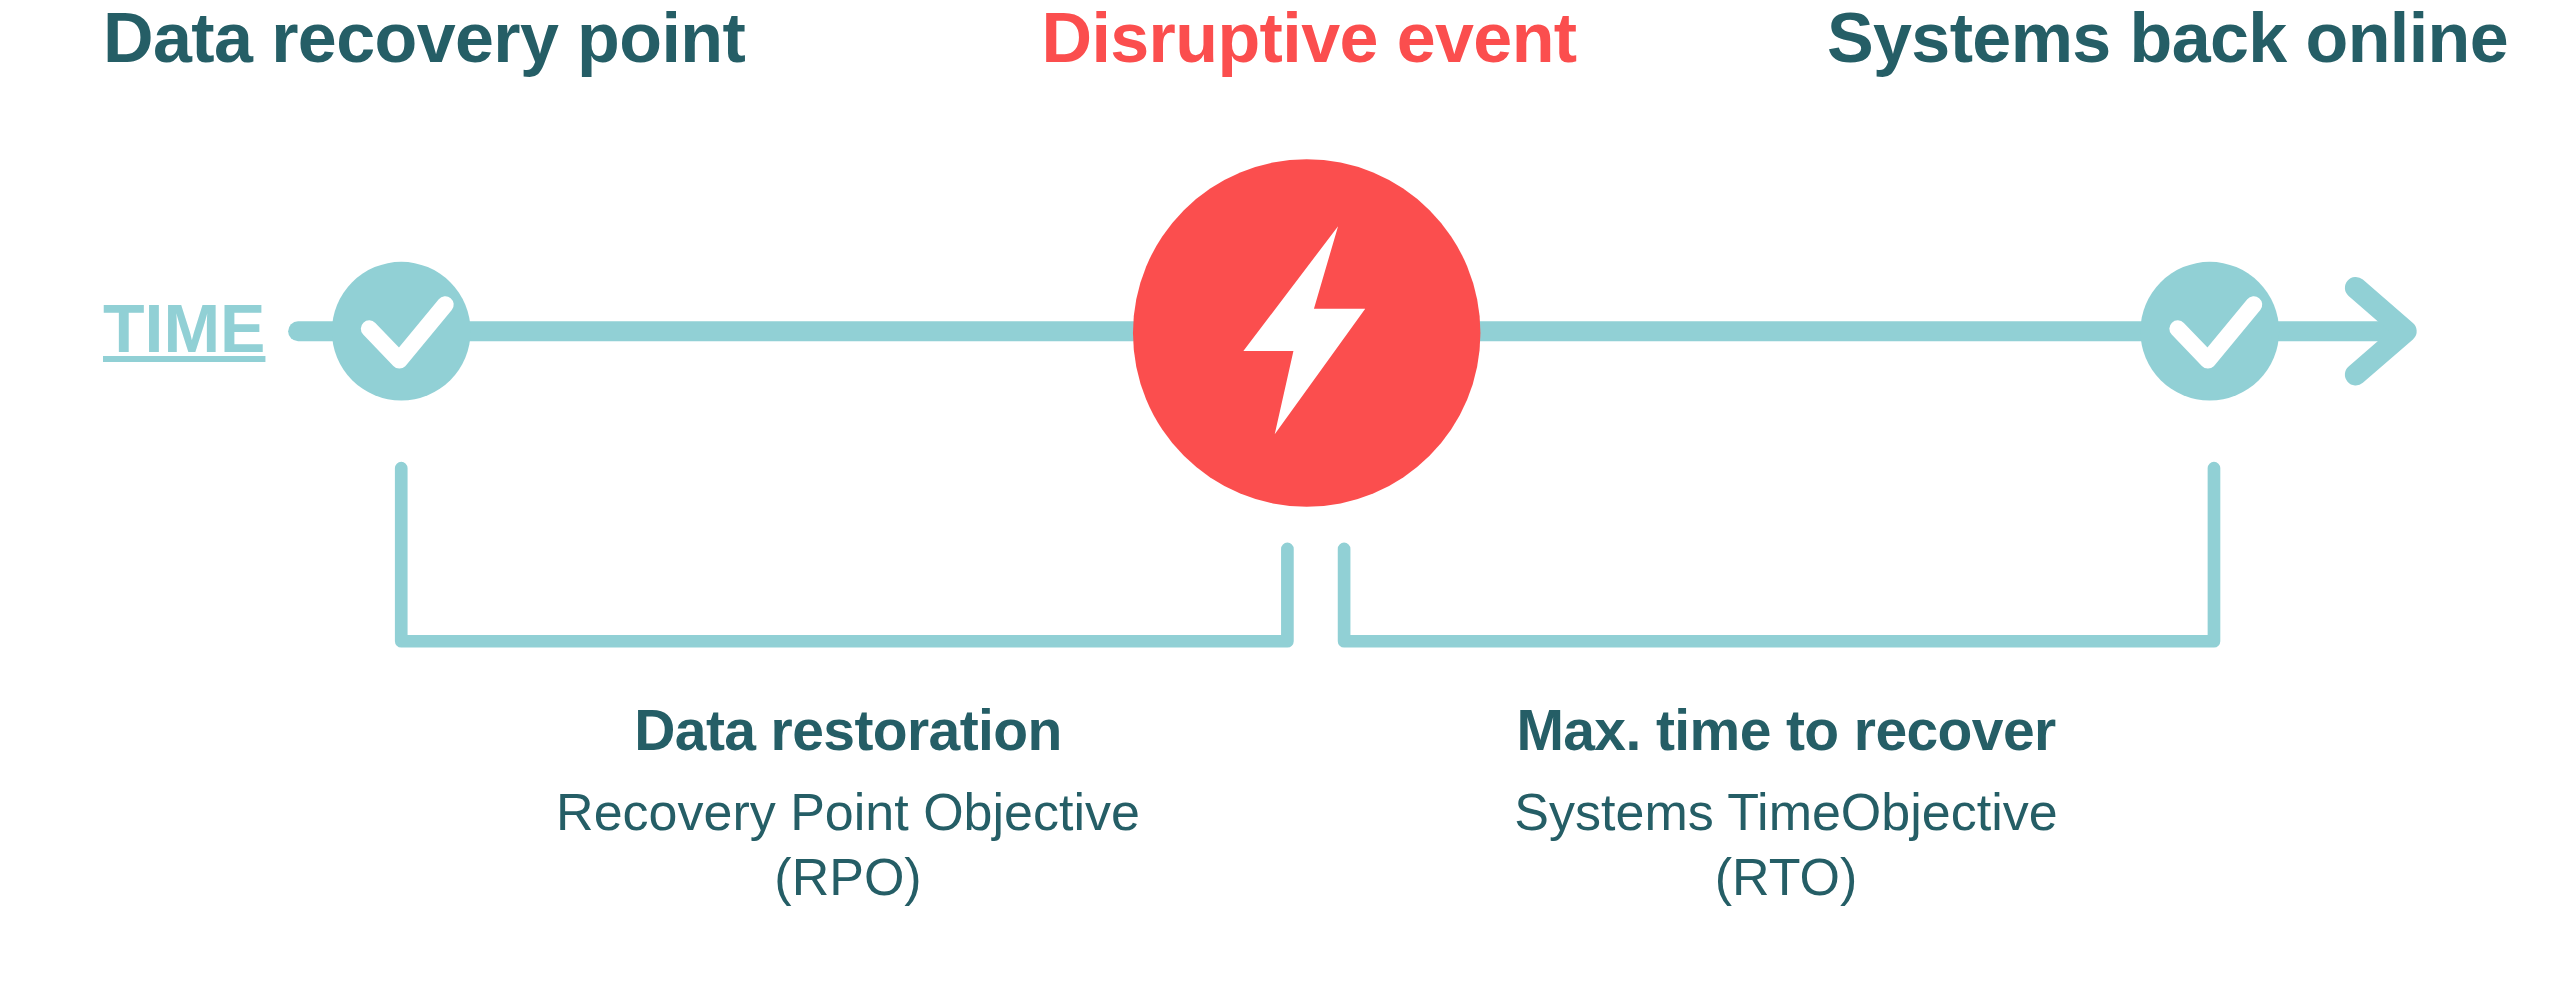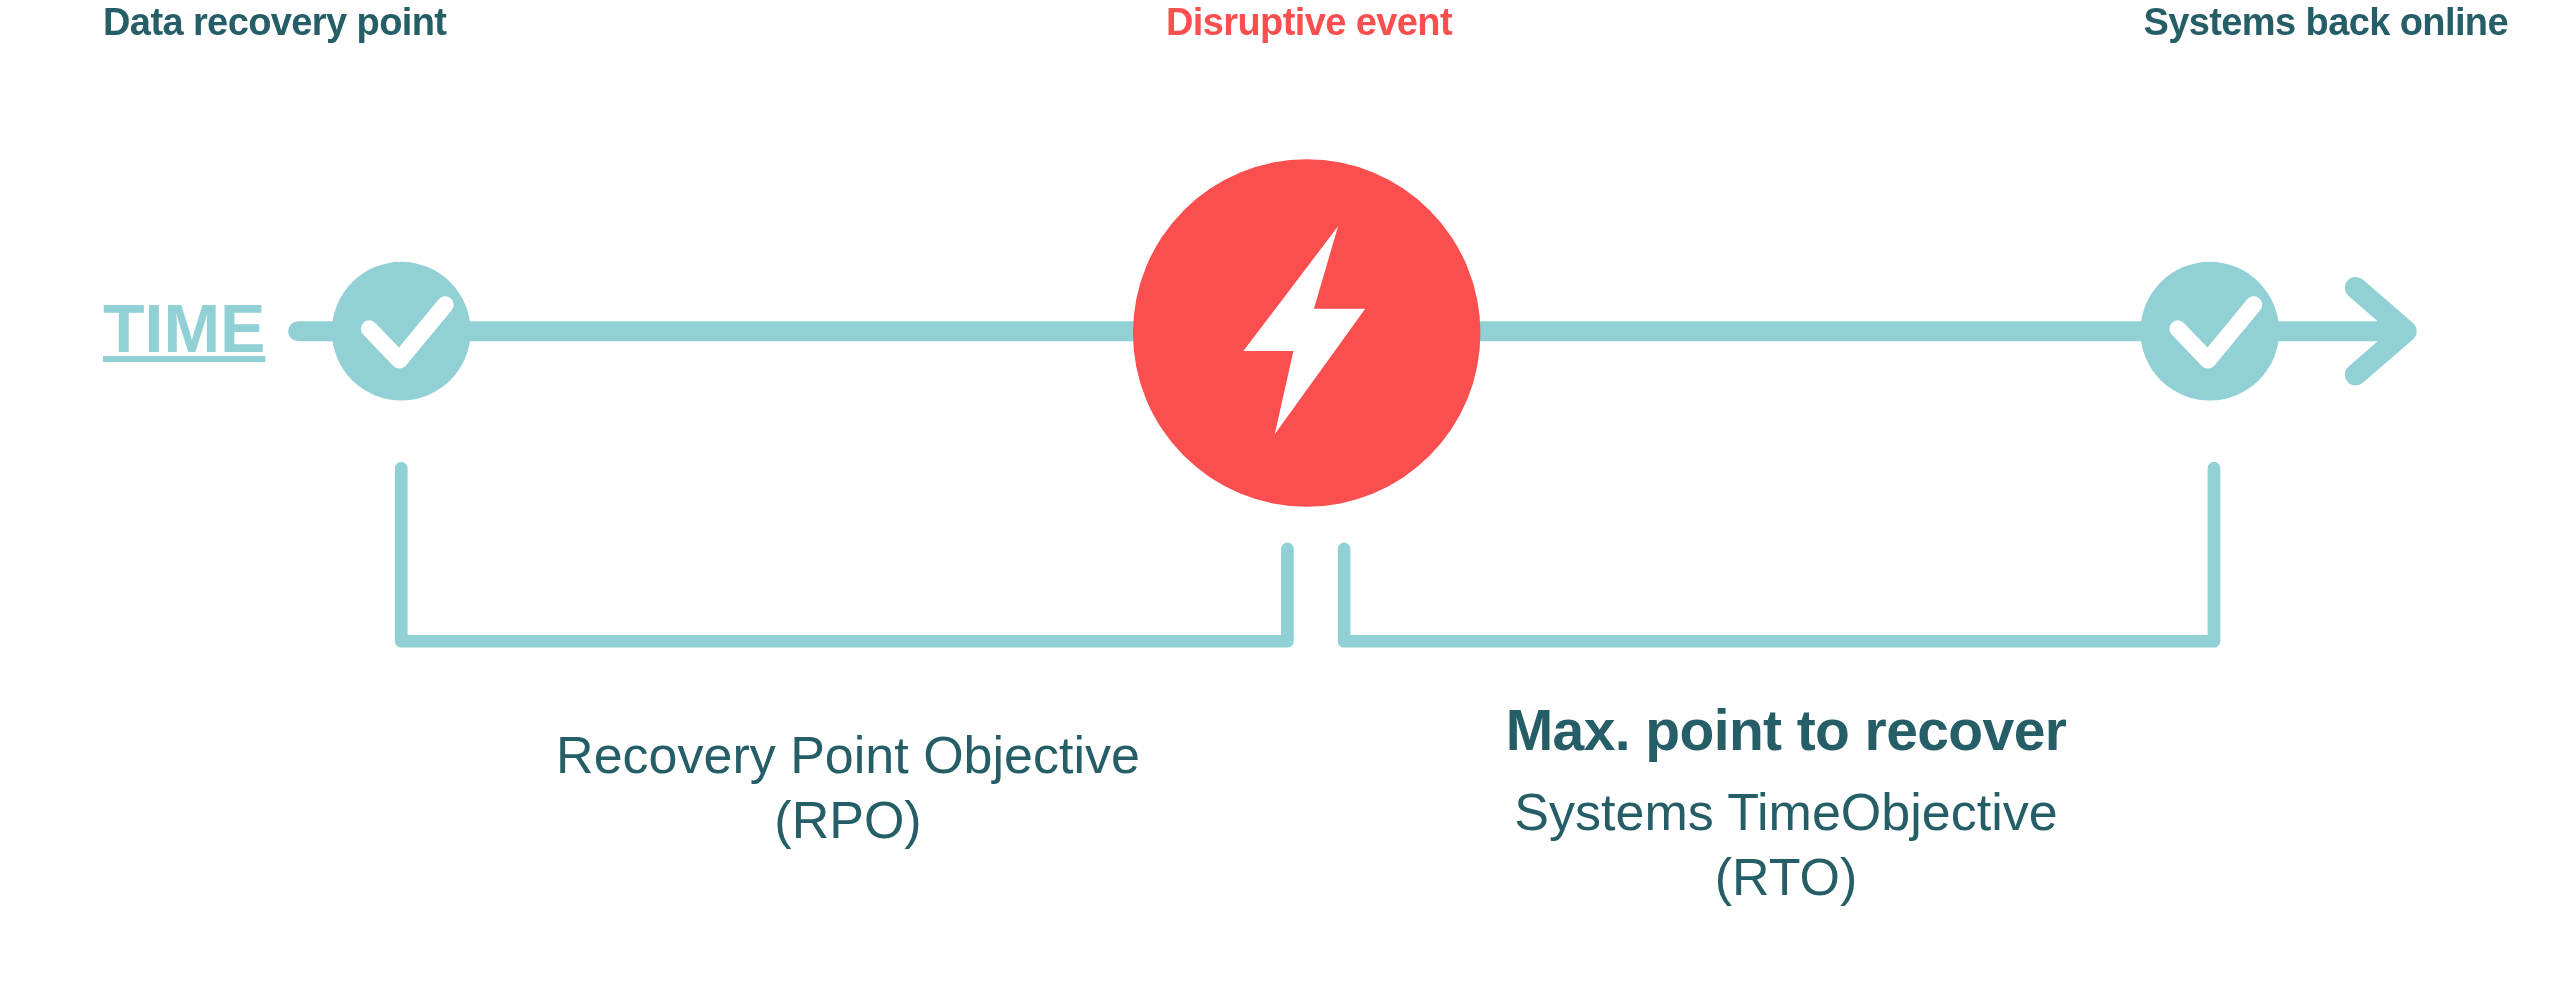--- a/index.html
+++ b/index.html
@@ -20,21 +20,21 @@
     font-family:"Liberation Sans", sans-serif;
   }
   .graphic{
     position:absolute;
     left:0;top:0;
     width:2576px;height:1005px;
   }
   .title{
     position:absolute;
     top:3px;
-    font-size:38px;
+    font-size:70px;
     font-weight:bold;
     line-height:1;
     letter-spacing:-0.6px;
     color:var(--dark-teal);
     white-space:nowrap;
   }
   .title-left{left:103px;}
   .title-center{left:1309px;transform:translateX(-50%);color:var(--red);}
   .title-right{right:68px;}
   .time-label{
@@ -103,28 +103,29 @@
     </g>
   </svg>
 
   <div class="title title-left">Data recovery point</div>
   <div class="title title-right">Systems back online</div>
   <div class="title title-center">Disruptive event</div>
 
   <div class="time-label">TIME</div>
 
   <div class="annotation-group ann-left">
+    <div class="annotation-heading">Data restoration</div>
     <div class="annotation-sub">
       <div>Recovery Point Objective</div>
       <div>(RPO)</div>
     </div>
   </div>
 
   <div class="annotation-group ann-right">
-    <div class="annotation-heading">Max. point to recover</div>
+    <div class="annotation-heading">Max. time to recover</div>
     <div class="annotation-sub">
       <div>Systems TimeObjective</div>
       <div>(RTO)</div>
     </div>
   </div>
 
 </div>
 
 
 </body></html>

